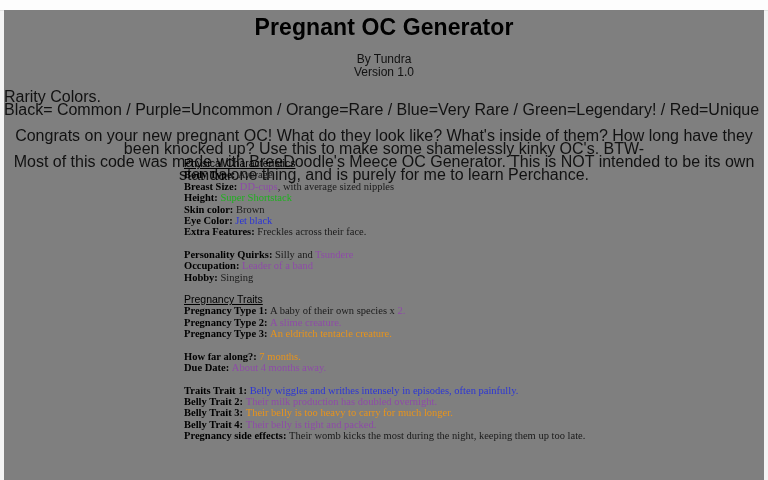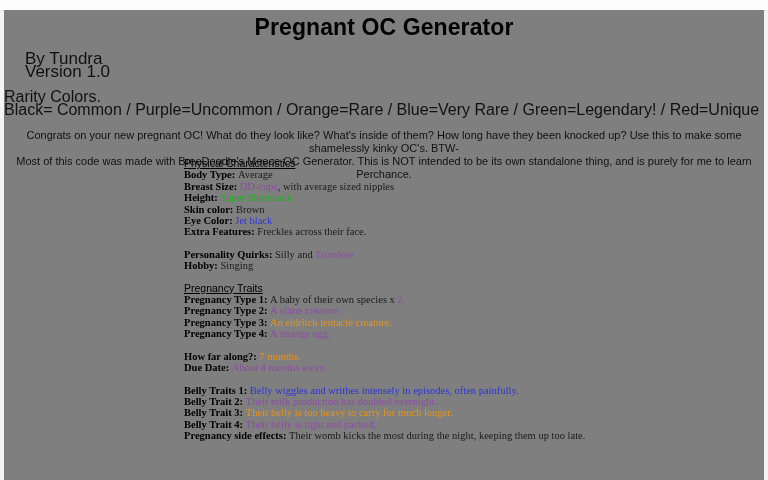--- a/index.html
+++ b/index.html
@@ -45,39 +45,38 @@
     text-align: center;
     font-size: 23px;
     font-weight: bold;
     color: #000000;
     margin: 0;
     padding-top: 4px;
     letter-spacing: 0.1px;
   }
 
   .byline {
-    text-align: left;
-    font-size: 17px;
+    text-align: center;
+    font-size: 12px;
     color: #111111;
     line-height: 12.5px;
     margin-top: 12px;
-    margin-left: 21px;
   }
 
   .rarity {
     text-align: left;
     font-size: 16px;
     color: #111111;
     line-height: 12.5px;
     margin-top: 13px;
   }
 
   .blurb {
     text-align: center;
-    font-size: 11px;
+    font-size: 16px;
     color: #111111;
     line-height: 13px;
     margin-top: 13px;
     padding: 0 8px;
   }
 
   .content {
     position: absolute;
     left: 180px;
     top: 148px;
@@ -148,41 +147,41 @@
           <span class="row"><span class="lbl">Breast Size: </span><span class="c-uncommon">DD-cups</span><span class="c-common">, with average sized nipples</span></span>
           <span class="row"><span class="lbl">Height: </span><span class="c-legendary">Super Shortstack</span></span>
           <span class="row"><span class="lbl">Skin color: </span><span class="c-common">Brown</span></span>
           <span class="row"><span class="lbl">Eye Color: </span><span class="c-veryrare">Jet black</span></span>
           <span class="row"><span class="lbl">Extra Features: </span><span class="c-common">Freckles across their face.</span></span>
         </div>
 
       <span class="spacer"></span>
       <div>
           <span class="row"><span class="lbl">Personality Quirks: </span><span class="c-common">Silly and </span><span class="c-uncommon">Tsundere</span></span>
+          <span class="row"><span class="lbl">Occupation: </span><span class="c-uncommon">Leader of a band</span></span>
           <span class="row"><span class="lbl">Hobby: </span><span class="c-common">Singing</span></span>
         </div>
 
       <span class="spacer"></span>
       <span class="sec-head">Pregnancy Traits</span>
       <div>
           <span class="row"><span class="lbl">Pregnancy Type 1: </span><span class="c-common">A baby of their own species x </span><span class="c-uncommon">2.</span></span>
           <span class="row"><span class="lbl">Pregnancy Type 2: </span><span class="c-uncommon">A slime creature.</span></span>
           <span class="row"><span class="lbl">Pregnancy Type 3: </span><span class="c-rare">An eldritch tentacle creature.</span></span>
-          <span class="row"><span class="lbl">Pregnancy Type 4: </span><span class="c-uncommon">A strange egg.</span></span>
         </div>
 
       <span class="spacer"></span>
       <div>
           <span class="row"><span class="lbl">How far along?: </span><span class="c-rare">7 months.</span></span>
           <span class="row"><span class="lbl">Due Date: </span><span class="c-uncommon">About 4 months away.</span></span>
         </div>
 
       <span class="spacer"></span>
       <div>
-          <span class="row"><span class="lbl">Belly Traits 1: </span><span class="c-veryrare">Belly wiggles and writhes intensely in episodes, often painfully.</span></span>
+          <span class="row"><span class="lbl">Traits Trait 1: </span><span class="c-veryrare">Belly wiggles and writhes intensely in episodes, often painfully.</span></span>
           <span class="row"><span class="lbl">Belly Trait 2: </span><span class="c-uncommon">Their milk production has doubled overnight.</span></span>
           <span class="row"><span class="lbl">Belly Trait 3: </span><span class="c-rare">Their belly is too heavy to carry for much longer.</span></span>
           <span class="row"><span class="lbl">Belly Trait 4: </span><span class="c-uncommon">Their belly is tight and packed.</span></span>
           <span class="row"><span class="lbl">Pregnancy side effects: </span><span class="c-common">Their womb kicks the most during the night, keeping them up too late.</span></span>
         </div>
 
       <span class="spacer"></span>
 
     </div>
 

